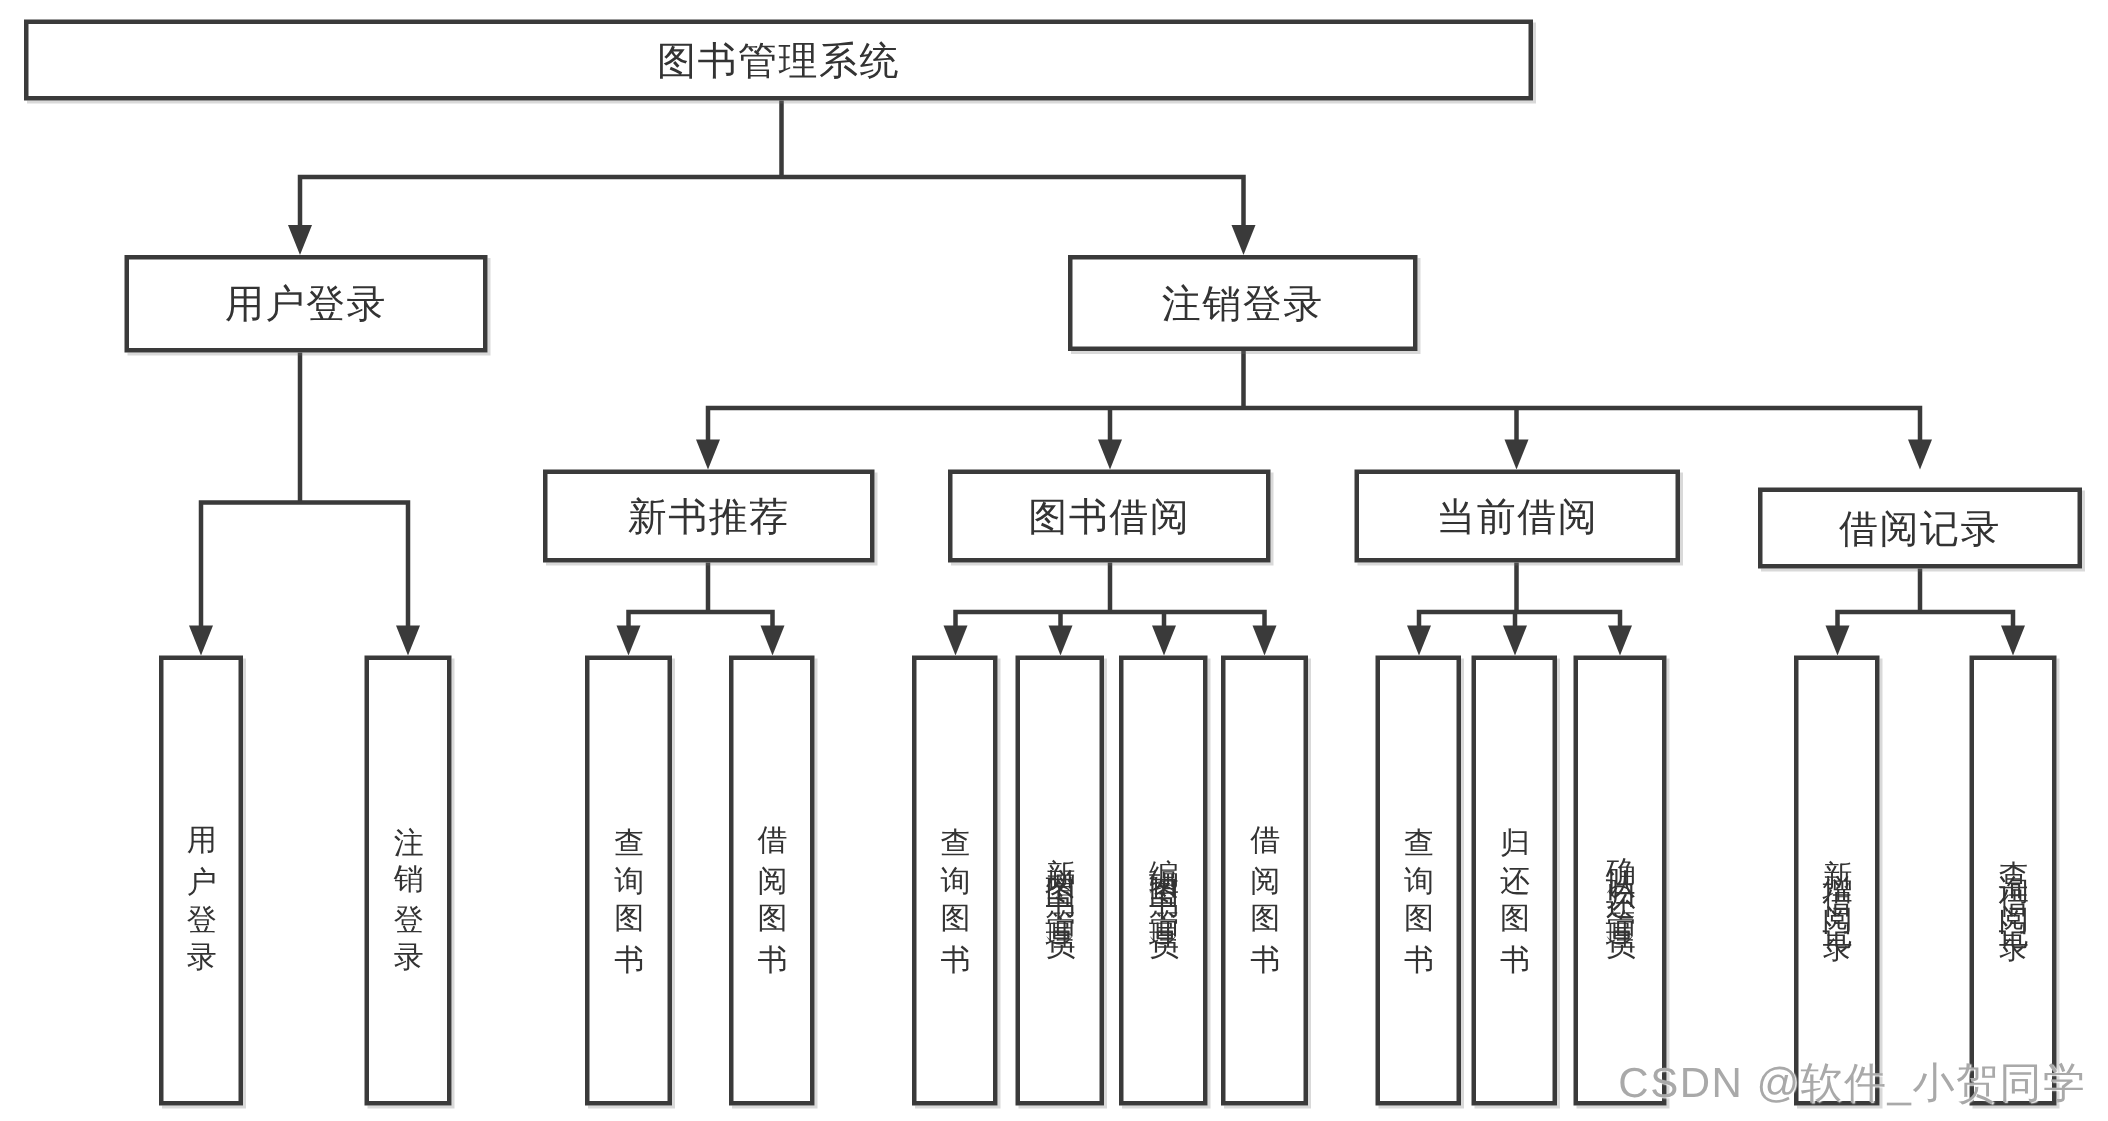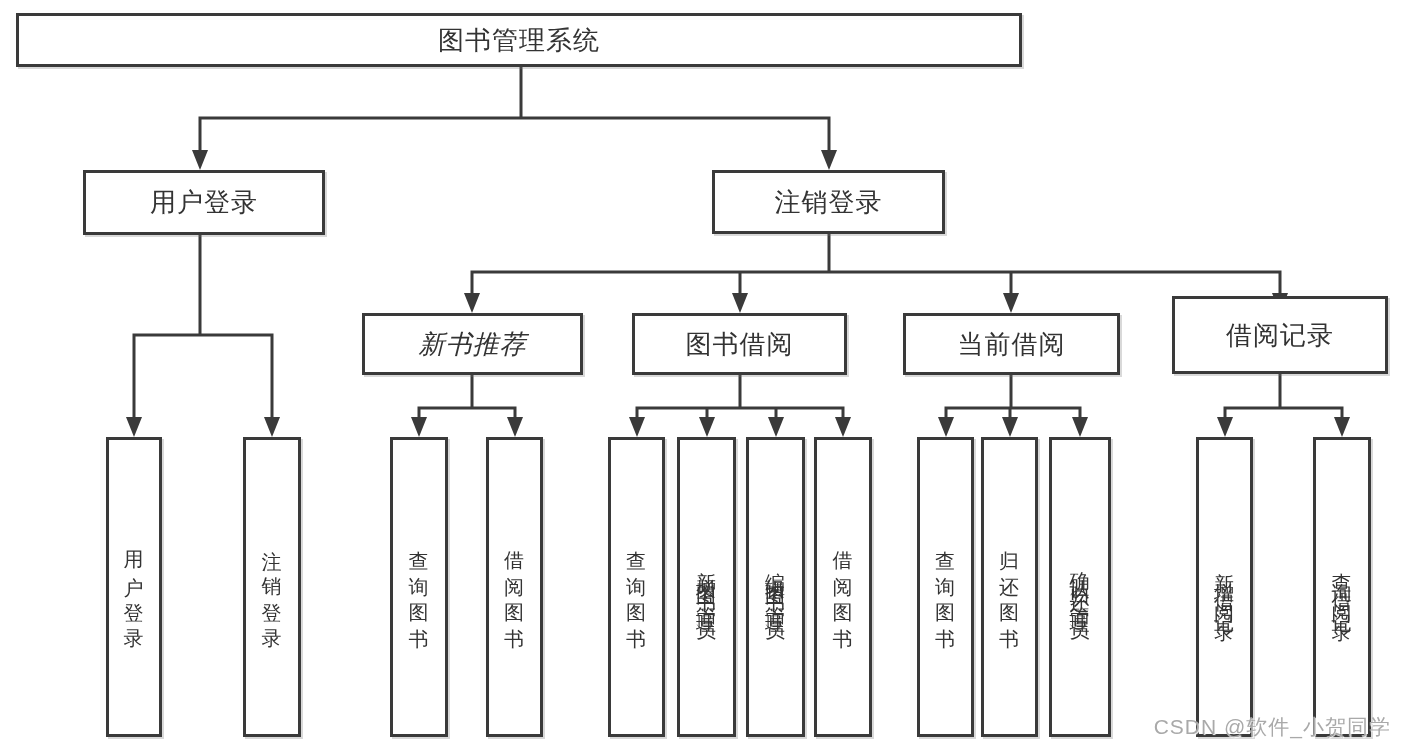--- a/index.html
+++ b/index.html
@@ -18,40 +18,40 @@
     writing-mode:vertical-rl;text-orientation:mixed;line-height:1;
     font-size:20px;white-space:nowrap;color:#333333;
   }
   .pitch-wide{letter-spacing:26px;}
   .pitch-mid{letter-spacing:10px;}
   .pitch-tight{letter-spacing:7px;}
   
   .n-root{left:16px;top:13px;width:1006px;height:54px;}
   .n-user{left:83px;top:170px;width:242px;height:65px;}
   .n-mgmt{left:712px;top:170px;width:233px;height:64px;}
-  .n-newrec{left:362px;top:313px;width:221px;height:62px;font-style:italic;}
+  .n-newrec{left:362px;top:313px;width:221px;height:62px;}
   .n-borrow{left:632px;top:313px;width:215px;height:62px;justify-content:center;}
   .n-current{left:903px;top:313px;width:217px;height:62px;text-align:center;}
-  .n-records{left:1172px;top:296px;width:216px;height:78px;}
+  .n-records{left:1172px;top:325px;width:216px;height:54px;}
   .leaf{top:437px;height:300px;}
   .lf1{left:106px;width:56px;}
   .lf2{left:243px;width:58px;}
   .lf3{left:390px;width:58px;}
   .lf4{left:486px;width:57px;}
   .lf5{left:608px;width:57px;}
   .lf6{left:677px;width:59px;}
   .lf7{left:746px;width:59px;}
   .lf8{left:814px;width:58px;}
   .lf9{left:917px;width:57px;}
   .lf10{left:981px;width:57px;}
   .lf11{left:1049px;width:62px;}
   .lf12{left:1196px;width:57px;}
   .lf13{left:1313px;width:58px;}
   .watermark{
-    position:absolute;right:14px;bottom:6px;font-size:21px;color:#a9a9a9;
+    position:absolute;right:14px;bottom:6px;font-size:28px;color:#a9a9a9;
     letter-spacing:1px;text-shadow:1px 1px 1px #ffffff;z-index:5;white-space:nowrap;
   }
 </style>
 </head>
 <body>
 
 <div class="canvas">
 
   <svg class="connectors" width="1405" height="747" viewBox="0 0 1405 747" xmlns="http://www.w3.org/2000/svg">
     <g stroke="#3a3a3a" stroke-width="3" fill="none" stroke-linecap="square">

